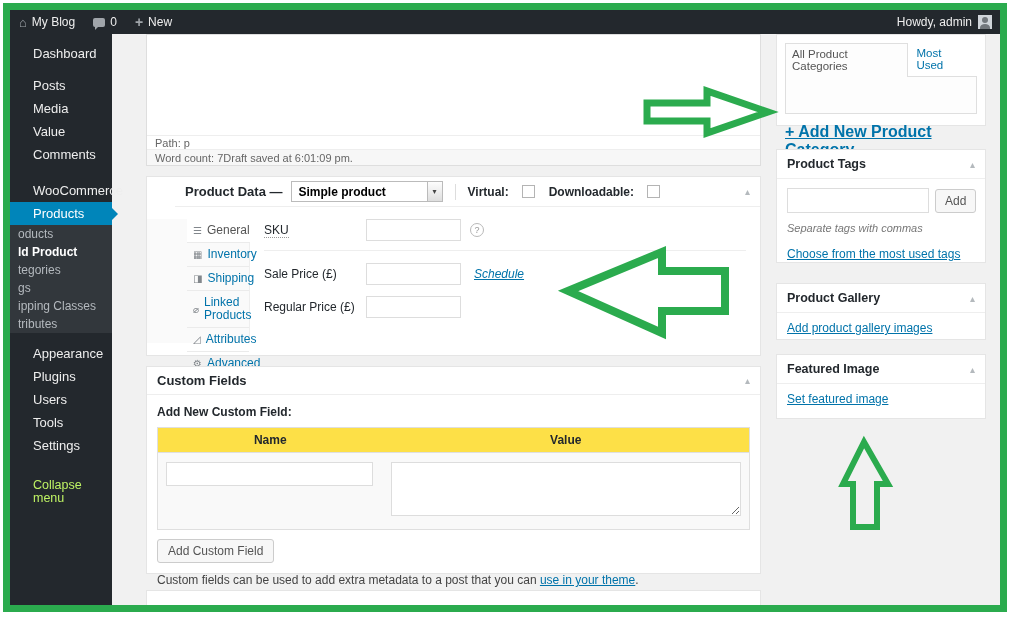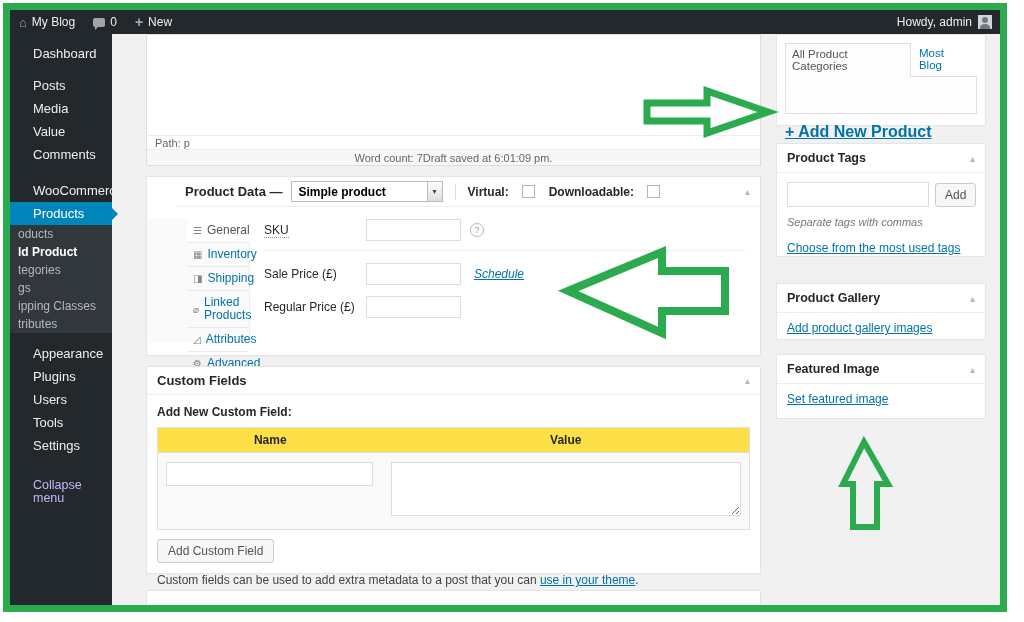--- a/index.html
+++ b/index.html
@@ -31,32 +31,32 @@
     flex-shrink: 0; padding-top: 8px; position: relative; z-index: 4; }
   .sidebar ul { list-style: none; margin: 0; padding: 0; }
   .menu-item { padding: 5px 4px 5px 23px; cursor: pointer; line-height: 13px; }
   .mt8 { margin-top: 9px; } .mt12 { margin-top: 13px; }
   .menu-item.active { background: #0085ba; color: #fff; position: relative; }
   .active-arrow { position: absolute; right: -6px; top: 50%; margin-top: -6px; width: 0; height: 0;
     border-top: 6px solid transparent; border-bottom: 6px solid transparent; border-left: 6px solid #0085ba; }
   .submenu { background: #32373c; padding: 6px 0 10px; font-size: 12px; color: #b4b9be; }
   .submenu li { padding: 3px 4px 3px 8px; cursor: pointer; line-height: 12px; }
   .submenu li.current { color: #fff; font-weight: bold; }
-  .collapse-item { color: #c4b5fd; margin-top: 17px; font-size: 12.5px; }
+  .collapse-item { color: #bef264; margin-top: 17px; font-size: 12.5px; }
 
   
   .main-area { flex: 1; position: relative; background: #f1f1f1; overflow: hidden; }
   .panel { position: absolute; background: #fff; border: 1px solid #e5e5e5; }
 
   
   .editor-box { left: 34px; top: 0; width: 615px; height: 132px; border-color: #dedede; }
   .editor-canvas { height: 101px; border-bottom: 1px solid #eee; cursor: text; }
   .editor-path { height: 14px; font-size: 11px; color: #666; padding: 0 8px; display: flex; align-items: center; border-bottom: 1px solid #eee; }
   .editor-status { height: 15px; background: #f7f7f7; font-size: 11px; color: #666;
-    display: flex; align-items: center; justify-content: center; padding: 0 8px; }
+    display: flex; align-items: center; justify-content: flex-start; padding: 0 8px; }
 
   
   .pd-box { left: 34px; top: 142px; width: 615px; height: 180px; }
   .pd-header { display: flex; align-items: center; height: 30px; border-bottom: 1px solid #eee; padding: 0 10px; gap: 8px; margin-left: 28px; }
   .pd-title { font-weight: bold; font-size: 13px; color: #23282d; white-space: nowrap; }
   .wp-select { display: inline-flex; align-items: center; justify-content: space-between;
     border: 1px solid #bbb; background: #fff; height: 21px; font-size: 12px; font-weight: bold;
     padding-left: 7px; width: 152px; cursor: pointer; box-shadow: inset 0 1px 0 #fff; }
   .select-btn { width: 15px; height: 100%; border-left: 1px solid #bbb;
     background: linear-gradient(#fdfdfd, #dedede); font-size: 8px; color: #444;
@@ -108,21 +108,21 @@
   .cat-panel { left: 664px; top: 0; width: 210px; height: 92px; padding: 8px 8px 0; }
   .cat-tabs { display: flex; font-size: 11.5px; align-items: flex-end; }
   .cat-tab-active { border: 1px solid #dfdfdf; border-bottom: none; background: #fdfdfd;
     padding: 4px 6px 5px; color: #555; position: relative; z-index: 2; margin-bottom: -1px; cursor: pointer; }
   .cat-tab-link { padding: 4px 8px 5px; color: #0073aa; cursor: pointer; }
   .cat-list { border: 1px solid #dfdfdf; background: #fdfdfd; height: 38px; }
   .add-cat-link { display: inline-block; margin-top: 9px; color: #0073aa; font-weight: bold;
     text-decoration: underline; font-size: 16px; cursor: pointer; }
   .side-panel-header { display: flex; align-items: center; justify-content: space-between;
     padding: 7px 10px; font-weight: bold; font-size: 12.5px; color: #23282d; border-bottom: 1px solid #eee; }
-  .tags-panel { left: 664px; top: 109px; width: 210px; height: 114px; }
+  .tags-panel { left: 664px; top: 115px; width: 210px; height: 114px; }
   .tags-body { padding: 9px 10px 0; }
   .tag-add-row { display: flex; gap: 6px; align-items: center; }
   .tag-input { width: 142px; height: 25px; border: 1px solid #ddd; padding: 2px 5px; font-size: 12px; }
   .tag-add-btn { padding: 4px 9px; border: 1px solid #ccc; border-radius: 3px; background: #f7f7f7;
     color: #555; font-size: 12px; cursor: pointer; }
   .tag-hint { font-style: italic; color: #777; font-size: 11px; margin: 9px 0 10px; }
   .gallery-panel { left: 664px; top: 249px; width: 210px; height: 57px; }
   .featured-panel { left: 664px; top: 320px; width: 210px; height: 65px; }
   .side-link-body { padding: 8px 10px; font-size: 12px; }
 
@@ -287,21 +287,21 @@
               <span>Custom fields can be used to add extra metadata to a post that you can </span><span class="link">use in your theme</span><span>.</span>
             </div>
           </div>
         </div>
 
         <div class="panel bottom-strip"></div>
 
         <div class="panel cat-panel">
           <div class="cat-tabs">
             <span class="cat-tab-active">All Product Categories</span>
-            <span class="cat-tab-link">Most Blog</span>
+            <span class="cat-tab-link">Most Used</span>
           </div>
           <div class="cat-list"></div>
           <span class="add-cat-link">+ Add New Product Category</span>
         </div>
 
         <div class="panel tags-panel">
           <div class="side-panel-header">
             <span>Product Tags</span>
             <span class="box-toggle">▴</span>
           </div>

